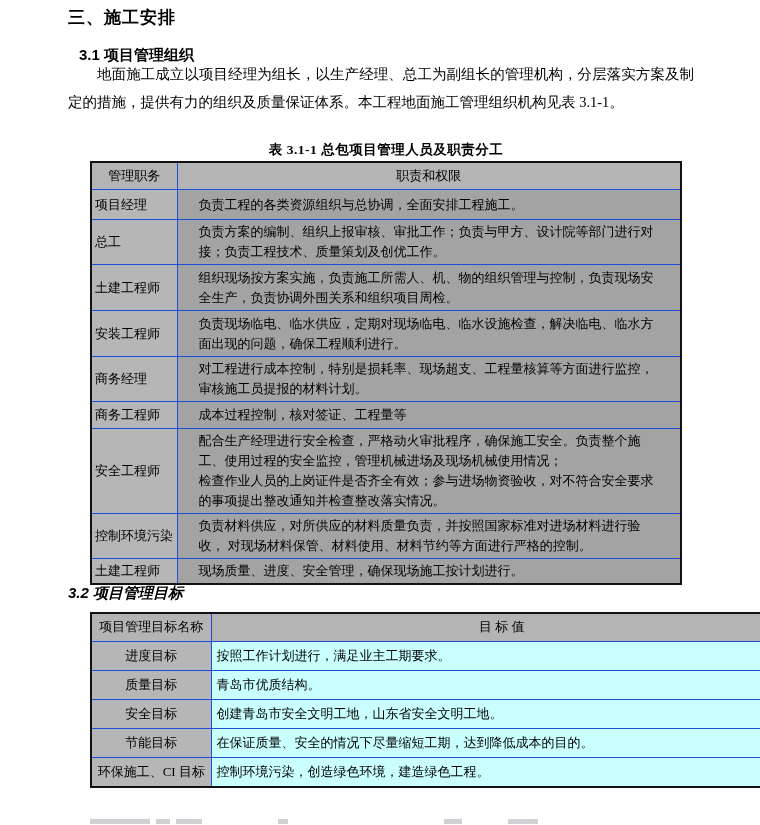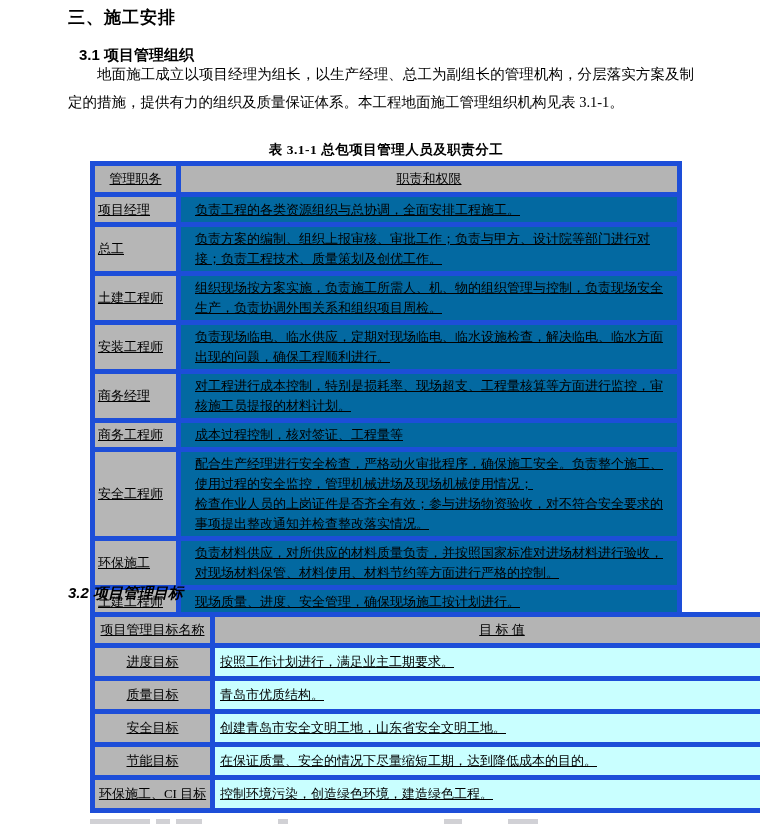--- a/index.html
+++ b/index.html
@@ -33,26 +33,26 @@
   }
   table{border-collapse:collapse;table-layout:fixed;}
   .tbl1{
     position:absolute;left:90px;top:161px;width:592px;
     font-size:13px;border:2px solid #111;
   }
   .tbl2{
     position:absolute;left:90px;top:612px;width:704px;
     font-size:13px;border:2px solid #111;
   }
-  td{border:5px solid #1d4ed8;vertical-align:middle;text-decoration:underline;}
+  td{border:1px solid #1d4ed8;vertical-align:middle;}
   .hdr{background:#b4b4b4;text-align:center;height:24px;}
   .lbl{background:#b6b6b6;text-align:left;width:86px;padding:2px 3px;}
   .lbl2{background:#b6b6b6;text-align:center;width:120px;padding:2px 3px;}
   .duty{
-    background:#0369a1;text-align:left;padding:2px 14px;
+    background:#a3a3a3;text-align:left;padding:2px 21px;
     line-height:20px;white-space:pre-line;
   }
   .val{background:#c9ffff;text-align:left;padding:4px 5px;line-height:20px;}
   
   .sliver{position:absolute;top:819px;left:90px;height:6px;width:560px;opacity:0.45;}
   .sliver i{display:inline-block;height:5px;background:#9a9aa4;margin-right:6px;vertical-align:top;}
   .sv1{width:60px;}.sv2{width:14px;}.sv3{width:26px;background:#b9aebc;}
   .sv4{width:10px;margin-left:70px;}.sv5{width:18px;margin-left:150px;}
   .sv6{width:30px;margin-left:40px;background:#a8b2b8;}
 </style>
@@ -100,21 +100,21 @@
   <tr style="height:27px">
     <td class="lbl">商务工程师</td>
     <td class="duty">成本过程控制，核对签证、工程量等</td>
   </tr>
   <tr style="height:85px">
     <td class="lbl">安全工程师</td>
     <td class="duty">配合生产经理进行安全检查，严格动火审批程序，确保施工安全。负责整个施工、使用过程的安全监控，管理机械进场及现场机械使用情况；
 检查作业人员的上岗证件是否齐全有效；参与进场物资验收，对不符合安全要求的事项提出整改通知并检查整改落实情况。</td>
   </tr>
   <tr style="height:44px">
-    <td class="lbl">环保施工</td>
+    <td class="lbl">控制环境污染</td>
     <td class="duty">负责材料供应，对所供应的材料质量负责，并按照国家标准对进场材料进行验收， 对现场材料保管、材料使用、材料节约等方面进行严格的控制。</td>
   </tr>
   <tr style="height:23px">
     <td class="lbl">土建工程师</td>
     <td class="duty">现场质量、进度、安全管理，确保现场施工按计划进行。</td>
   </tr>
 </tbody>
   </table>
 
 <h2 class="h-sec2">3.2 项目管理目标</h2>

